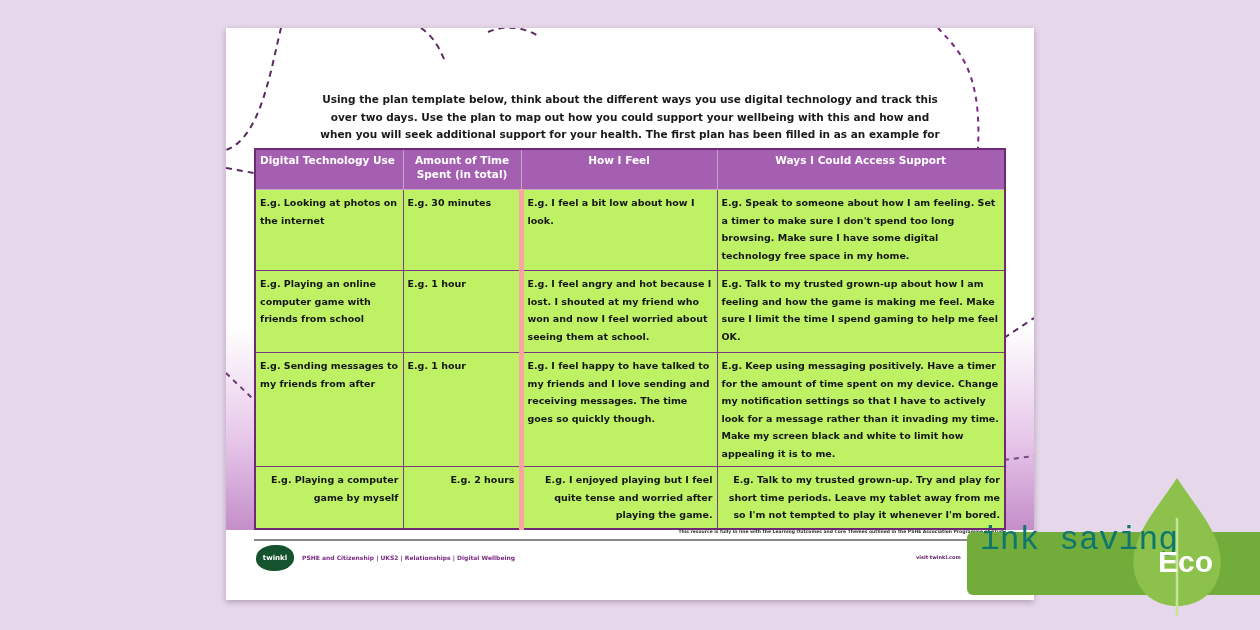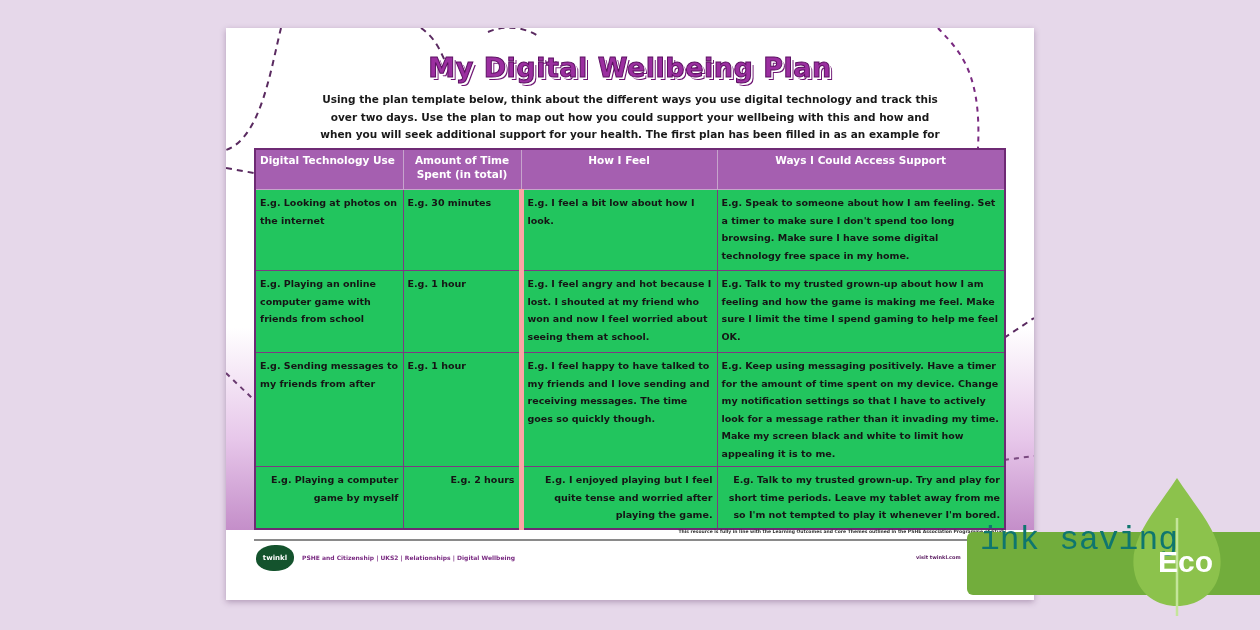--- a/index.html
+++ b/index.html
@@ -28,21 +28,21 @@
       text-shadow: 2px 2px 0 #ffffff, 3px 3px 0 #6e1673;
     }
     .intro {
       position: absolute; left: 88px; width: 632px; top: 63px; text-align: center;
       font-size: 10.5px; line-height: 17.5px; color: #1a1a1a; font-weight: bold;
     }
     table.plan {
       position: absolute; left: 28px; top: 120px; width: 750px;
       border-collapse: collapse; table-layout: fixed;
       border: 2px solid #6e2a74;
-      background: #22c55e;
+      background: #bef264;
     }
     table.plan th {
       background: #a55fb0; color: #ffffff; font-weight: bold; font-size: 10.5px;
       padding: 3px 4px; line-height: 14px; text-align: center; vertical-align: top;
       border: 1px solid #c6a4cc; height: 33px;
     }
     table.plan th:first-child { text-align: left; }
     table.plan td {
       font-size: 9.5px; line-height: 17.5px; color: #151515; vertical-align: top;
       padding: 4px 4px; border: 1px solid #7c3a82; font-weight: bold;
@@ -92,21 +92,20 @@
     <path d="M0 140 L28 145" fill="none" stroke="#5a2a60" stroke-width="2" stroke-dasharray="6,5"></path>
     <path d="M195 0 C210 10 215 25 220 35" fill="none" stroke="#5a2a60" stroke-width="2" stroke-dasharray="6,5"></path>
     <path d="M262 4 C280 -4 300 0 312 8" fill="none" stroke="#5a2a60" stroke-width="2" stroke-dasharray="6,5"></path>
     <path d="M712 0 C730 20 756 40 752 120" fill="none" stroke="#7a2a80" stroke-width="2" stroke-dasharray="5,5"></path>
     <path d="M778 310 L808 290" fill="none" stroke="#5a2a60" stroke-width="2" stroke-dasharray="6,5"></path>
     <path d="M778 432 L808 428" fill="none" stroke="#7a4a80" stroke-width="2" stroke-dasharray="5,5"></path>
     <path d="M0 345 L28 372" fill="none" stroke="#6a3a70" stroke-width="2" stroke-dasharray="5,5"></path>
     <path d="M200 488 C260 498 320 496 380 490" fill="none" stroke="#7a4a80" stroke-width="2" stroke-dasharray="5,5"></path>
   </svg>
 
-  <div class="title">My Digital Wellbeing Plan</div>
   <div class="intro">Using the plan template below, think about the different ways you use digital technology and track this over two days. Use the plan to map out how you could support your wellbeing with this and how and when you will seek additional support for your health. The first plan has been filled in as an example for you.</div>
 
   <table class="plan">
     <colgroup>
       <col style="width:148px">
         <col style="width:118px">
         <col style="width:196px">
         <col style="width:288px">
     </colgroup>
     <thead>

